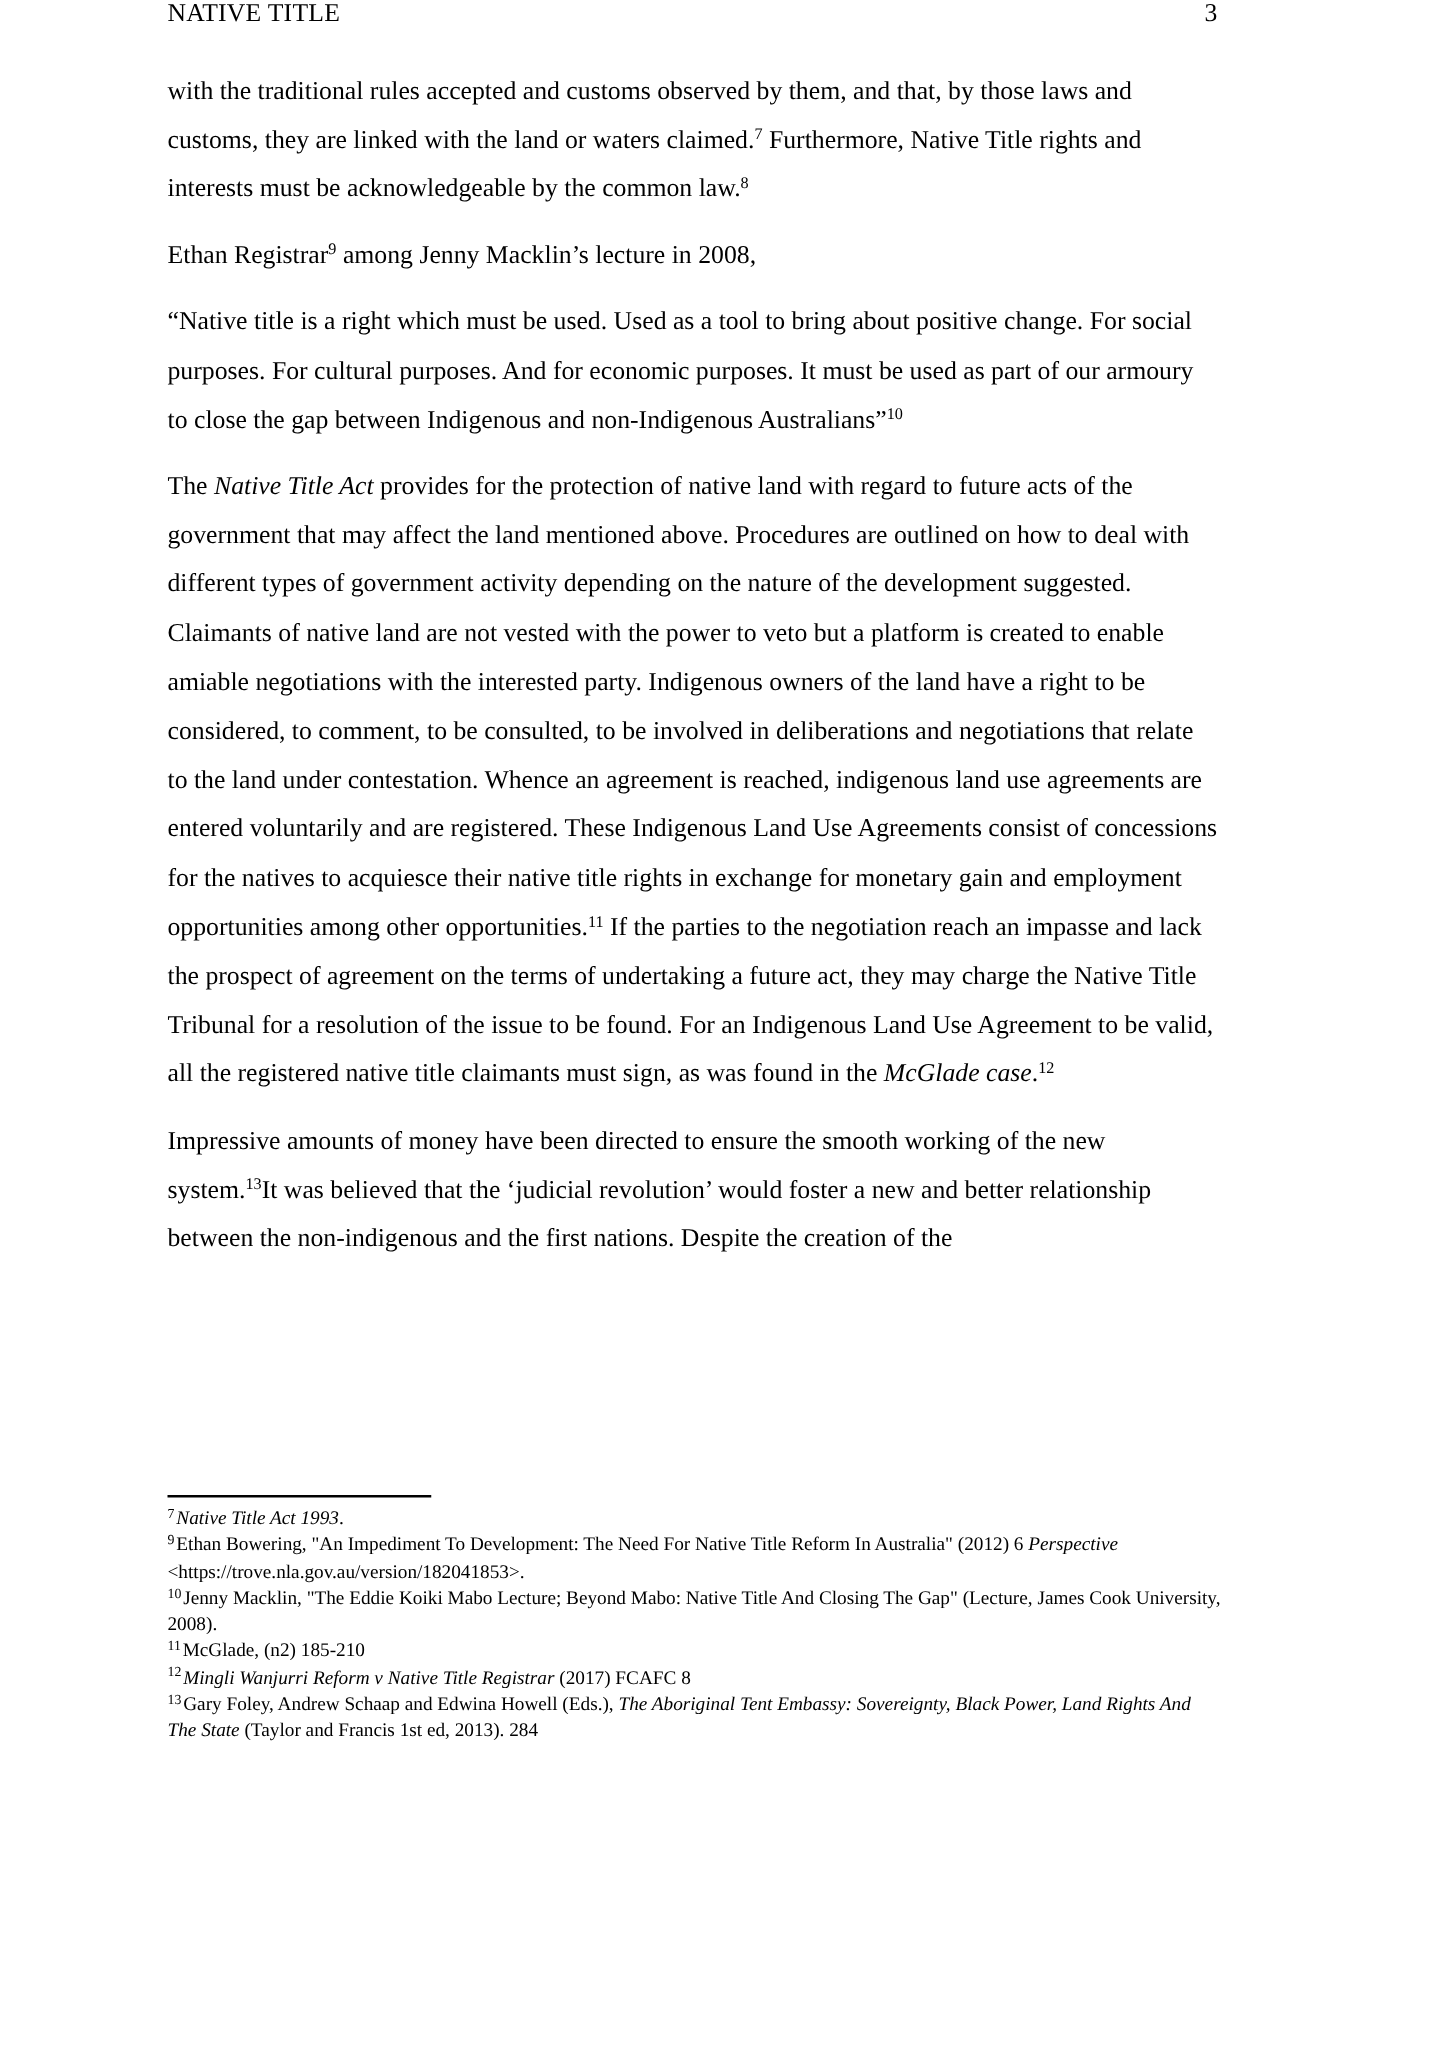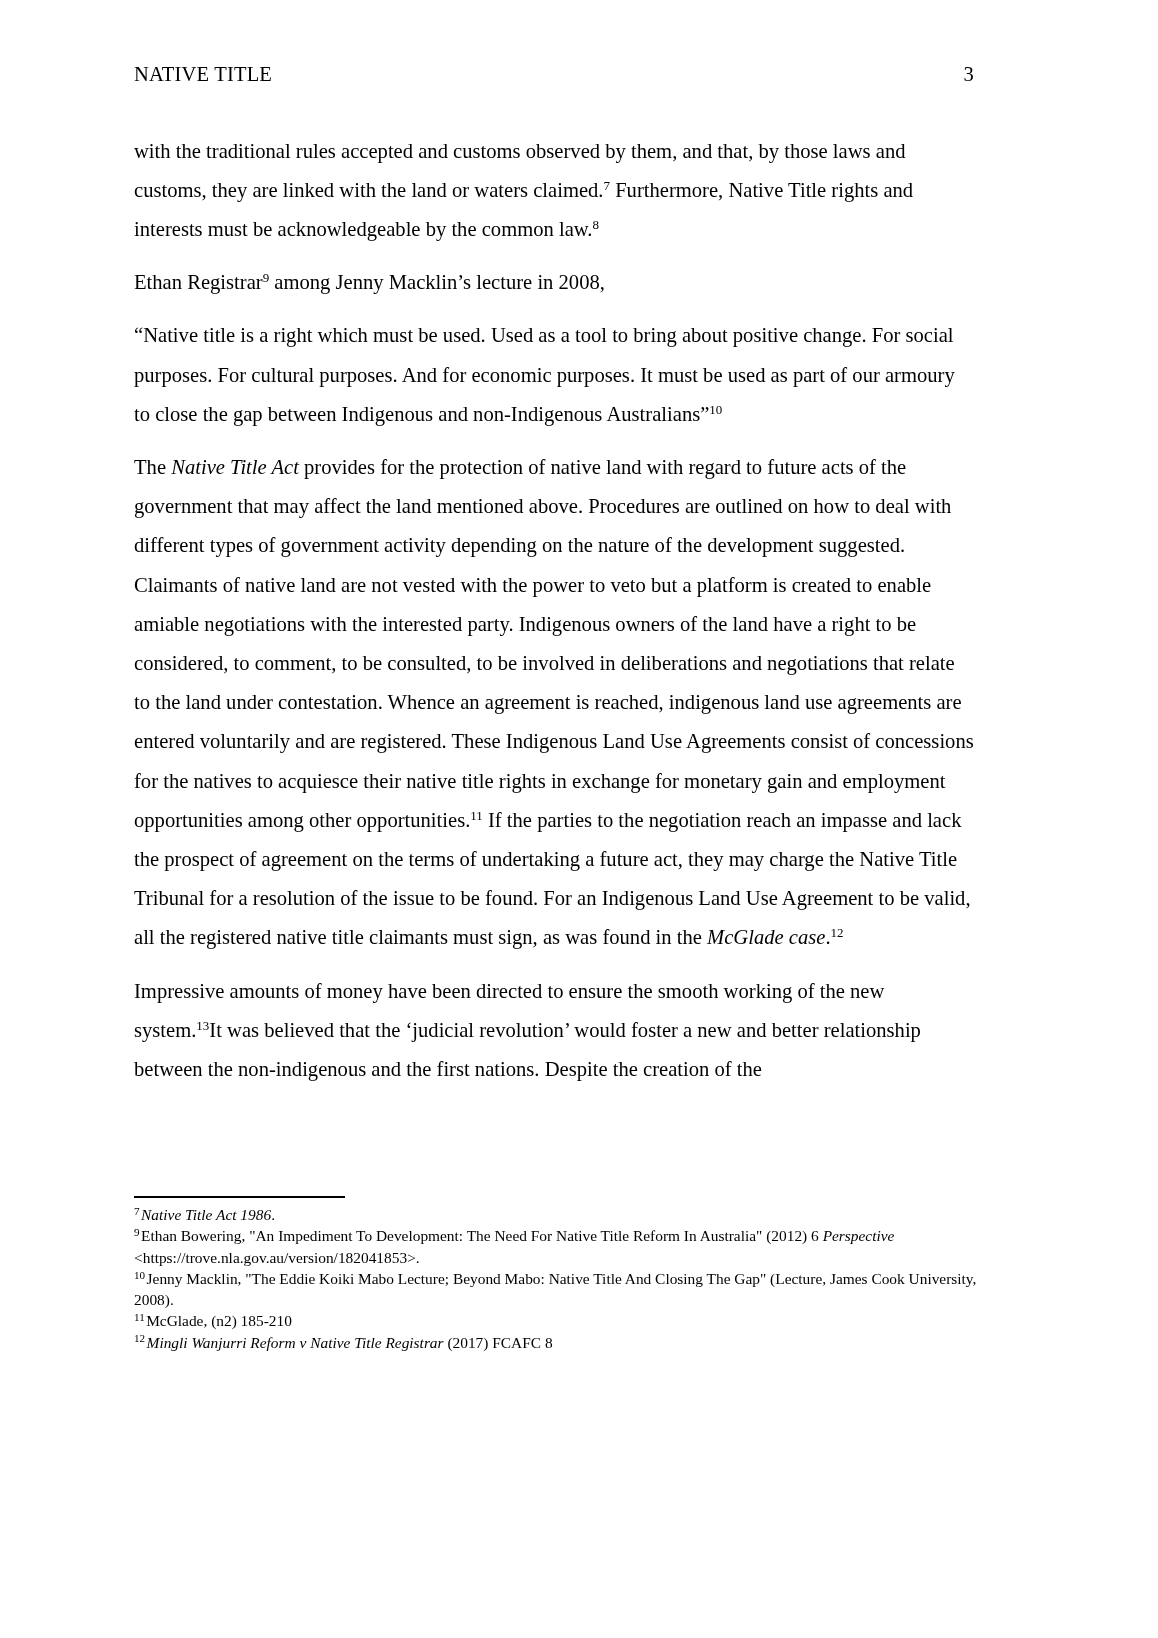--- a/index.html
+++ b/index.html
@@ -25,35 +25,34 @@
     left: 134px;
     top: 0;
     width: 840px;
   }
 
   
   .doc-header {
     display: flex;
     justify-content: space-between;
     align-items: baseline;
-    padding-top: 63px;
     font-size: 20.5px;
     line-height: 1.1;
     letter-spacing: 0.2px;
   }
   .doc-header .hdr-title {
     white-space: pre;
   }
   .doc-header .hdr-page {
     font-size: 20.5px;
   }
 
   
   .body-area {
-    margin-top: 46px;
+    margin-top: 31px;
     font-size: 20.6px;
     line-height: 39.2px;
     text-align: left;
   }
   p.para {
     margin: 0 0 14px 0;
     text-align: left;
   }
   .ital {
     font-style: italic;
@@ -115,21 +114,22 @@
       <p class="para"><span>The </span><span class="ital">Native Title Act</span><span> provides for the protection of native land with regard to future acts of the government that may affect the land mentioned above. Procedures are outlined on how to deal with different types of government activity depending on the nature of the development suggested. Claimants of native land are not vested with the power to veto but a platform is created to enable amiable negotiations with the interested party. Indigenous owners of the land have a right to be considered, to comment, to be consulted, to be involved in deliberations and negotiations that relate to the land under contestation.  Whence an agreement is reached, indigenous land use agreements are entered voluntarily and are registered. These Indigenous Land Use Agreements consist of concessions for the natives to acquiesce their native title rights in exchange for monetary gain and employment opportunities among other opportunities.</span><sup class="fn">11</sup><span> If the parties to the negotiation reach an impasse and lack the prospect of agreement on the terms of undertaking a future act, they may charge the Native Title Tribunal for a resolution of the issue to be found. For an Indigenous Land Use Agreement to be valid, all the registered native title claimants must sign, as was found in the </span><span class="ital">McGlade case</span><span>.</span><sup class="fn">12</sup></p>
 
       <p class="para"><span>Impressive amounts of money have been directed to ensure the smooth working of the new system.</span><sup class="fn">13</sup><span>It was believed that the ‘judicial revolution’ would foster a new and better relationship between the non-indigenous and the first nations. Despite the creation of the</span></p>
 
     </div>
   </div>
 
   <div class="footnotes">
     <div class="fn-rule"></div>
     <div class="fn-list">
-        <p class="fn-item"><sup>7</sup><span class="ital">Native Title Act 1986</span><span>.</span></p>
+        <p class="fn-item"><sup>7</sup><span class="ital">Native Title Act 1993</span><span>.</span></p>
         <p class="fn-item"><sup>9</sup><span>Ethan Bowering, "An Impediment To Development: The Need For Native Title Reform In Australia" (2012) 6 </span><span class="ital">Perspective</span><span> &lt;https://trove.nla.gov.au/version/182041853&gt;.</span></p>
         <p class="fn-item"><sup>10</sup><span>Jenny Macklin, "The Eddie Koiki Mabo Lecture; Beyond Mabo: Native Title And Closing The Gap" (Lecture, James Cook University, 2008).</span></p>
         <p class="fn-item"><sup>11</sup><span>McGlade, (n2) 185-210</span></p>
         <p class="fn-item"><sup>12</sup><span class="ital">Mingli Wanjurri Reform v Native Title Registrar</span><span> (2017) FCAFC 8</span></p>
+        <p class="fn-item"><sup>13</sup><span>Gary Foley, Andrew Schaap and Edwina Howell (Eds.), </span><span class="ital">The Aboriginal Tent Embassy: Sovereignty, Black Power, Land Rights And The State</span><span> (Taylor and Francis 1st ed, 2013). 284</span></p>
       </div>
   </div>
 
 </div>
 
 </body></html>

